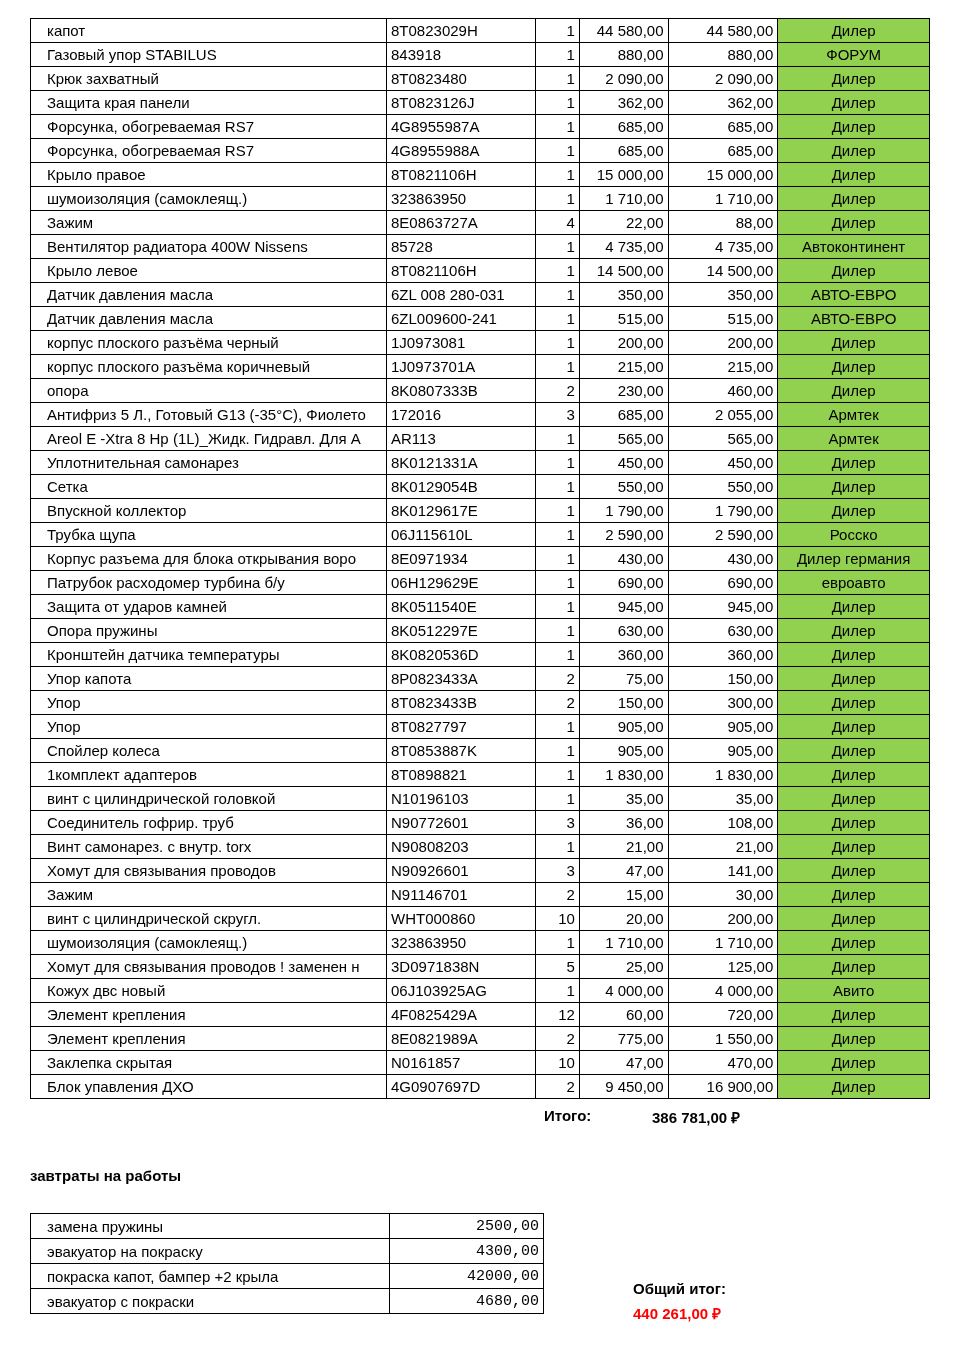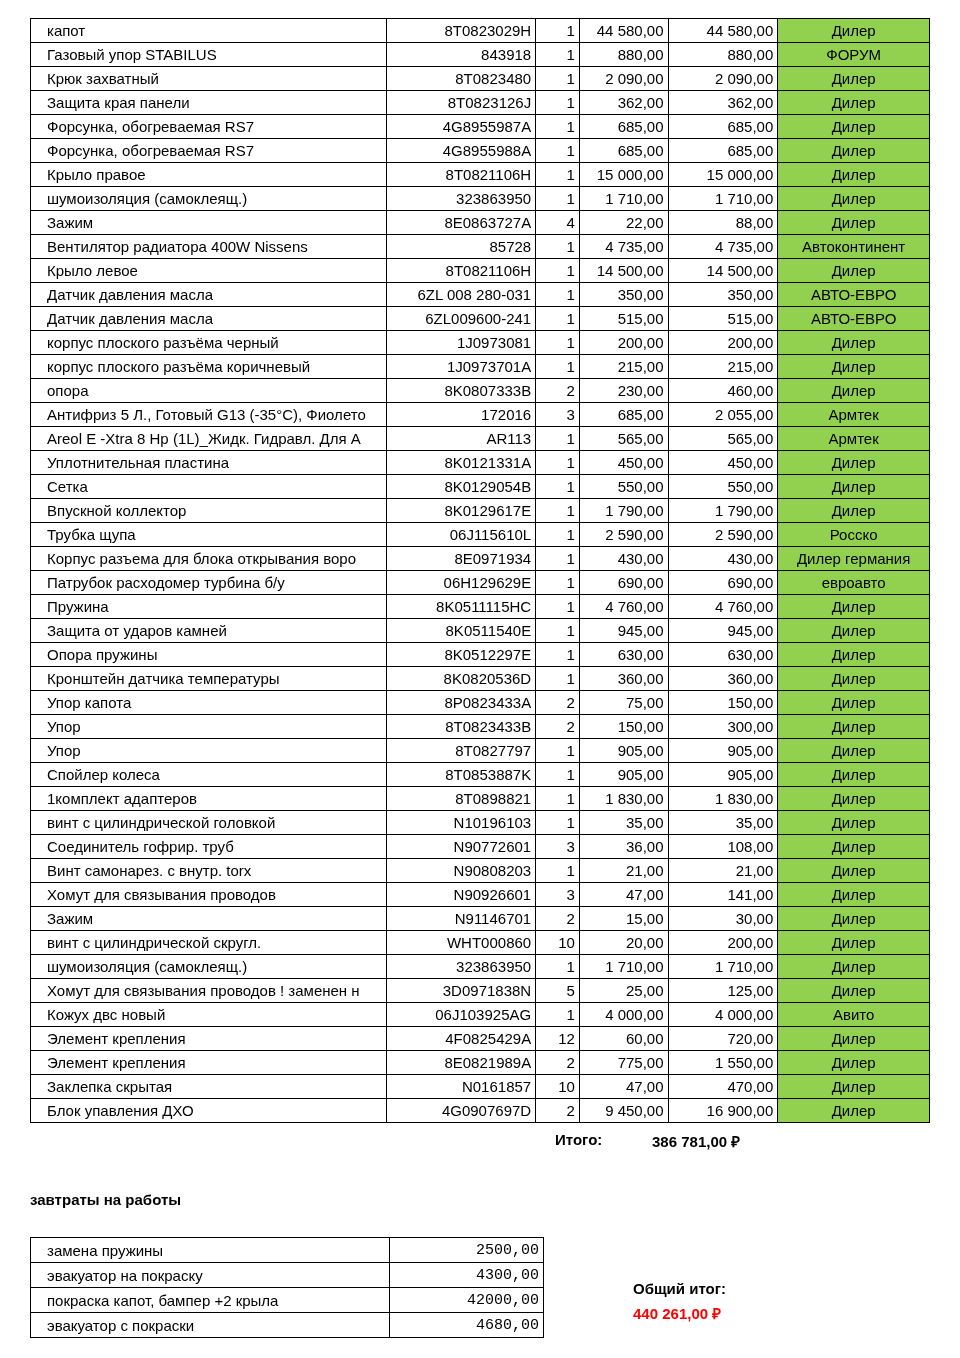--- a/index.html
+++ b/index.html
@@ -13,29 +13,29 @@
   .sheet { position: absolute; left: 30px; top: 18px; width: 900px; }
 
   table { border-collapse: collapse; table-layout: fixed; }
   td {
     border: 1px solid #000;
     height: 23px; line-height: 22px;
     padding: 0 4px;
     overflow: hidden; white-space: nowrap;
   }
   .c-name     { width: 338px; text-align: left; padding-left: 16px; }
-  .c-part     { width: 145px; text-align: right; }
+  .c-part     { width: 145px; text-align: left; }
   .c-qty      { width: 38px;  text-align: right; }
   .c-price    { width: 82px;  text-align: right; }
   .c-total    { width: 107px; text-align: right; }
   .c-supplier { width: 148px; text-align: center; background: var(--supplier-bg, #92d050); }
   .c-value    { width: 145px; text-align: right; font-family: Liberation Mono, monospace; }
 
   .parts-total { position: relative; height: 20px; margin-top: 8px; font-weight: bold; }
-  .pt-label { position: absolute; left: 525px; }
+  .pt-label { position: absolute; left: 514px; }
   .pt-value { position: absolute; left: 400px; width: 310px; text-align: right; }
 
   .labor-title { margin-top: 40px; height: 18px; font-weight: bold; }
   .labor-table { margin-top: 28px; }
   .labor-table td { height: 24px; line-height: 23px; }
 
   .grand-total { position: absolute; left: 603px; top: 1258px; font-weight: bold; line-height: 25px; }
   .gt-value { color: var(--total-red, #ff0000); }
 </style>
 </head>
@@ -201,21 +201,21 @@
   <tr>
     <td class="c-name">Areol E -Xtra 8 Hp (1L)_Жидк. Гидравл. Для А</td>
     <td class="c-part">AR113</td>
     <td class="c-qty">1</td>
     <td class="c-price">565,00</td>
     <td class="c-total">565,00</td>
     <td class="c-supplier">Армтек</td>
   </tr>
 
   <tr>
-    <td class="c-name">Уплотнительная пластина</td>
+    <td class="c-name">Уплотнительная самонарез</td>
     <td class="c-part">8K0121331A</td>
     <td class="c-qty">1</td>
     <td class="c-price">450,00</td>
     <td class="c-total">450,00</td>
     <td class="c-supplier">Дилер</td>
   </tr>
 
   <tr>
     <td class="c-name">Сетка</td>
     <td class="c-part">8K0129054B</td>
@@ -255,28 +255,20 @@
 
   <tr>
     <td class="c-name">Патрубок расходомер турбина б/у</td>
     <td class="c-part">06H129629E</td>
     <td class="c-qty">1</td>
     <td class="c-price">690,00</td>
     <td class="c-total">690,00</td>
     <td class="c-supplier">евроавто</td>
   </tr>
 
-  <tr>
-    <td class="c-name">Пружина</td>
-    <td class="c-part">8K0511115HC</td>
-    <td class="c-qty">1</td>
-    <td class="c-price">4 760,00</td>
-    <td class="c-total">4 760,00</td>
-    <td class="c-supplier">Дилер</td>
-  </tr>
 
   <tr>
     <td class="c-name">Защита от ударов камней</td>
     <td class="c-part">8K0511540E</td>
     <td class="c-qty">1</td>
     <td class="c-price">945,00</td>
     <td class="c-total">945,00</td>
     <td class="c-supplier">Дилер</td>
   </tr>
 

